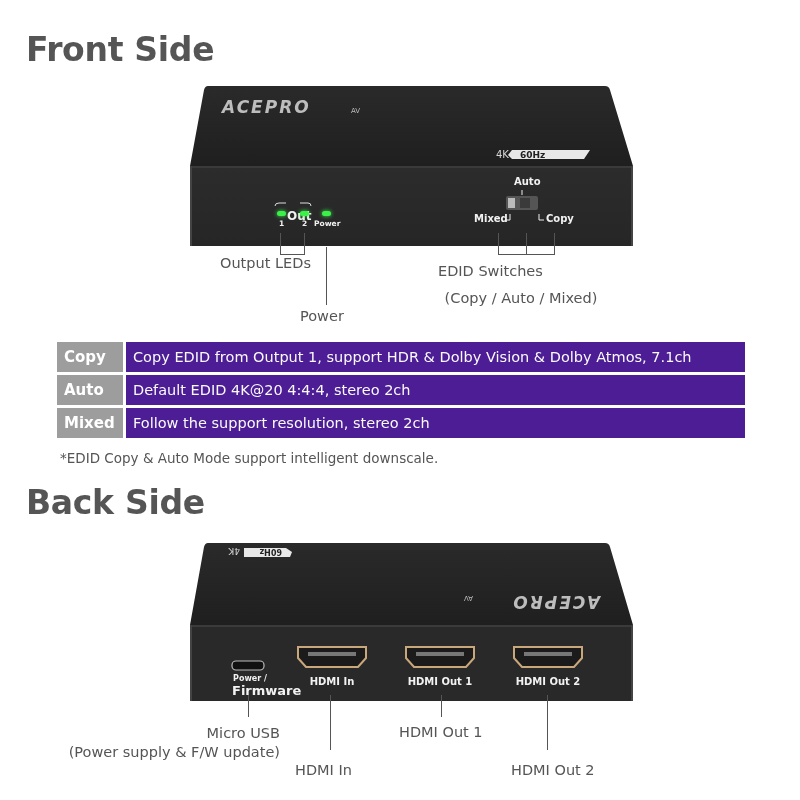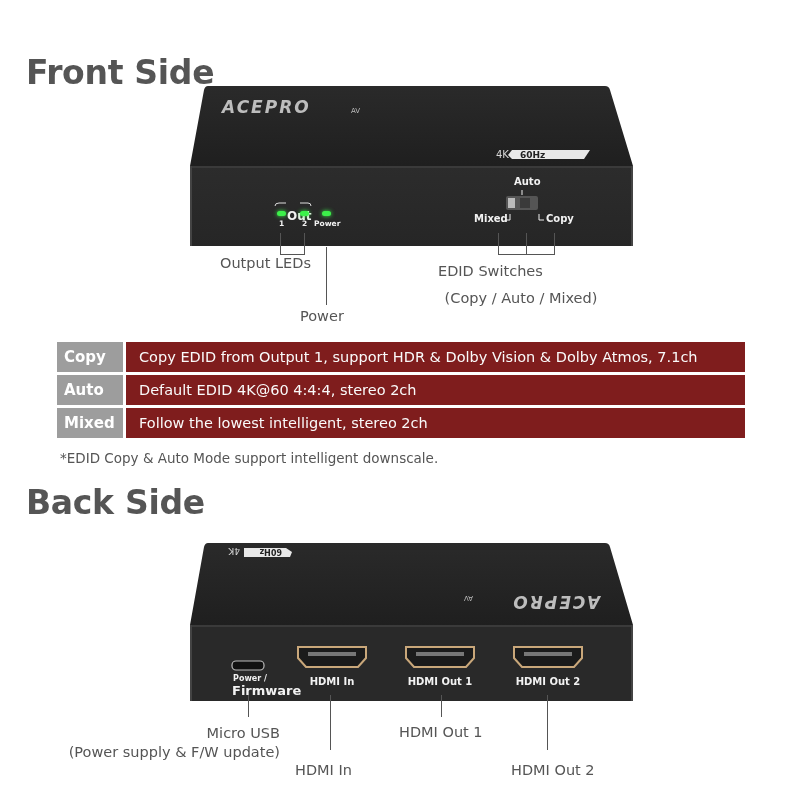--- a/index.html
+++ b/index.html
@@ -11,31 +11,31 @@
   .callout { font-family:"DejaVu Sans", sans-serif; font-size:14.5px; color:#555; line-height:20px;
              white-space:nowrap; }
   .line { position:absolute; background:#555; }
   .dev-label { position:absolute; color:#f2f2f2; font-family:"DejaVu Sans", sans-serif;
                font-weight:bold; white-space:nowrap; }
   
   .edid-table { position:absolute; left:57px; top:342px; width:688px; }
   .edid-row { display:flex; height:30px; margin-bottom:3px; }
   .edid-key { width:66px; background:#9d9d9d; color:#fff; font-weight:bold; font-size:15px;
               display:flex; align-items:center; padding-left:7px; box-sizing:border-box; }
-  .edid-val { flex:1; margin-left:3px; background:#7f1d1d; color:#fafafa; font-size:14.5px;
-              display:flex; align-items:center; padding-left:13px; box-sizing:border-box;
+  .edid-val { flex:1; margin-left:3px; background:#4c1d95; color:#fafafa; font-size:14.5px;
+              display:flex; align-items:center; padding-left:7px; box-sizing:border-box;
               white-space:nowrap; overflow:hidden; }
   .footnote { font-size:13.5px; color:#555; }
   .led { position:absolute; width:9px; height:5px; border-radius:3px; background:#3cf04a;
          box-shadow:0 0 4px #3cf04a; }
 </style>
 </head>
 <body>
 
-<div class="abs heading" style="left:26px; top:30px;margin-top:23px;">Front Side</div>
+<div class="abs heading" style="left:26px; top:30px;">Front Side</div>
 
 <div class="abs" style="left:0; top:0; width:800px; height:260px;">
   <svg width="800" height="260" style="position:absolute;left:0;top:0">
     <defs>
       <linearGradient id="topG" x1="0" y1="0" x2="0" y2="1">
         <stop offset="0" stop-color="#2a2a2a"></stop>
           <stop offset="1" stop-color="#1f1f1f"></stop>
       </linearGradient>
       <linearGradient id="faceG" x1="0" y1="0" x2="0" y2="1">
         <stop offset="0" stop-color="#2c2c2c"></stop>
@@ -98,25 +98,25 @@
 <div class="abs callout" style="left:438px; top:261px; width:166px; ">EDID Switches</div>
 <div class="abs callout" style="left:438px; top:281px; width:166px; text-align:center;margin-top:7px;">(Copy / Auto / Mixed)</div>
 
 <div class="edid-table">
   <div class="edid-row">
     <div class="edid-key">Copy</div>
     <div class="edid-val">Copy EDID from Output 1, support HDR &amp; Dolby Vision &amp; Dolby Atmos, 7.1ch</div>
   </div>
   <div class="edid-row">
     <div class="edid-key">Auto</div>
-    <div class="edid-val">Default EDID 4K@60 4:4:4, stereo 2ch</div>
+    <div class="edid-val">Default EDID 4K@20 4:4:4, stereo 2ch</div>
   </div>
   <div class="edid-row">
     <div class="edid-key">Mixed</div>
-    <div class="edid-val">Follow the lowest intelligent, stereo 2ch</div>
+    <div class="edid-val">Follow the support resolution, stereo 2ch</div>
   </div>
 </div>
 <div class="abs footnote" style="left:60px; top:450px;">*EDID Copy &amp; Auto Mode support intelligent downscale.</div>
 
 <div class="abs heading" style="left:26px; top:483px;text-align:right;">Back Side</div>
 
 <div class="abs" style="left:0; top:530px; width:800px; height:180px;">
   <svg width="800" height="180" style="position:absolute;left:0;top:0">
     <defs>
       <linearGradient id="topG2" x1="0" y1="0" x2="0" y2="1">

